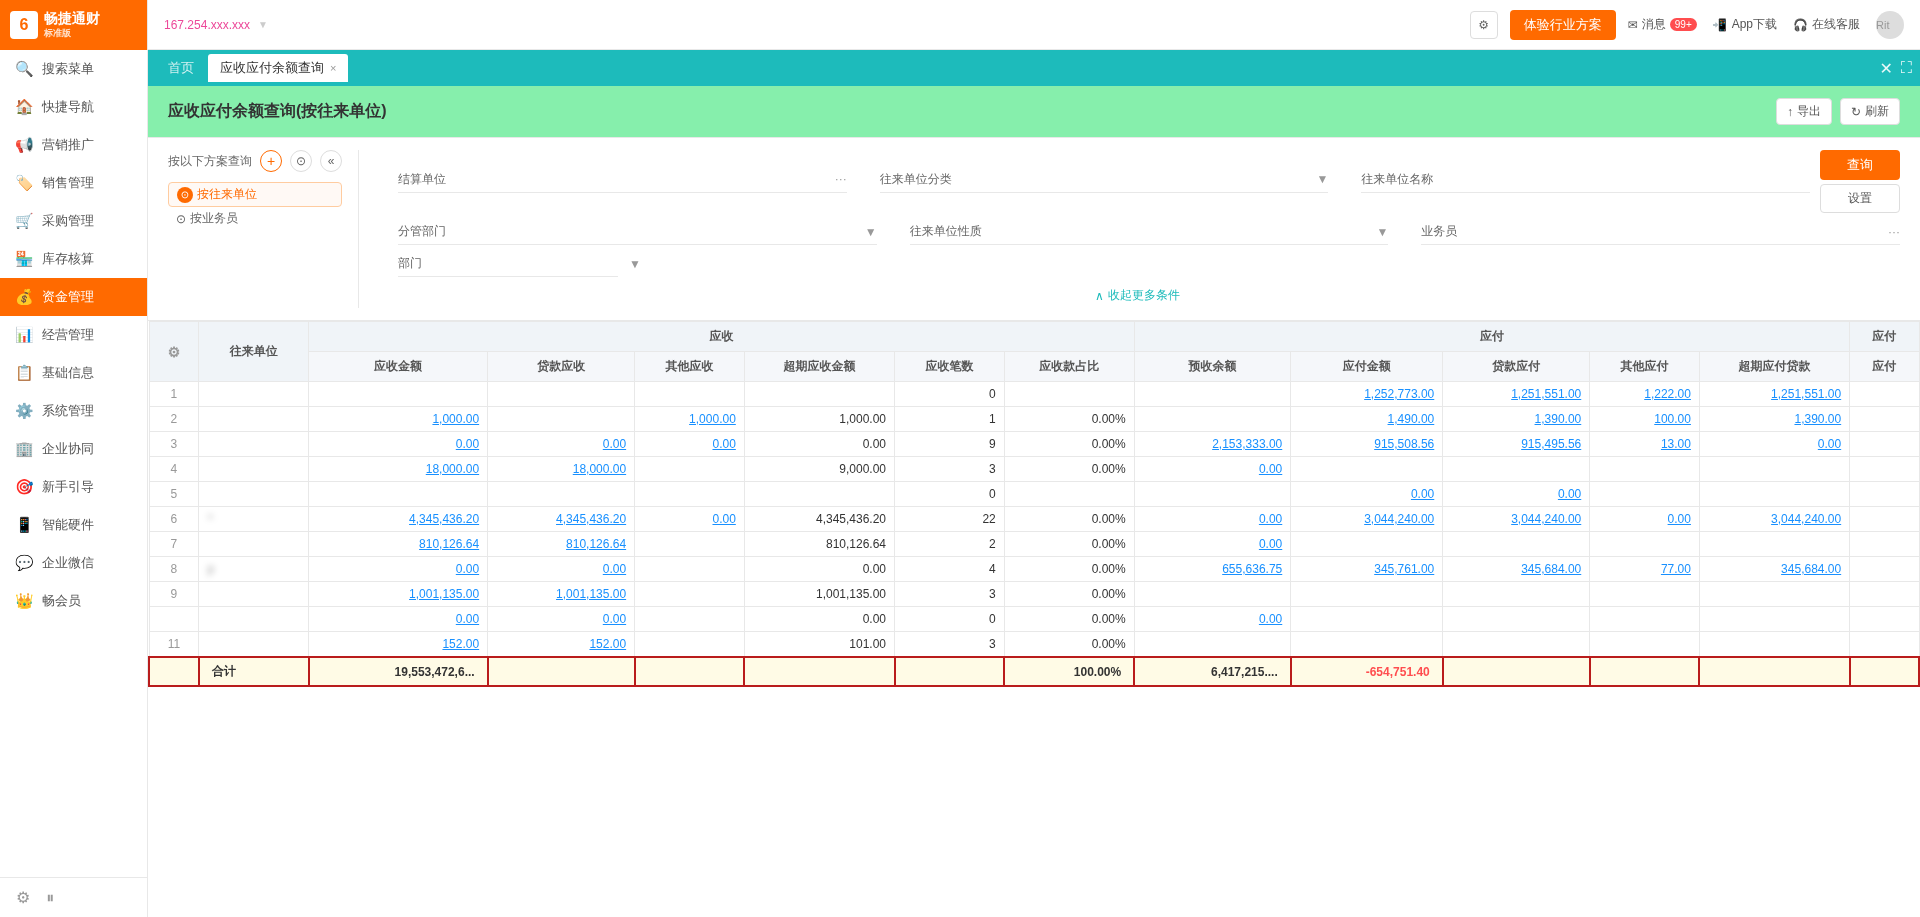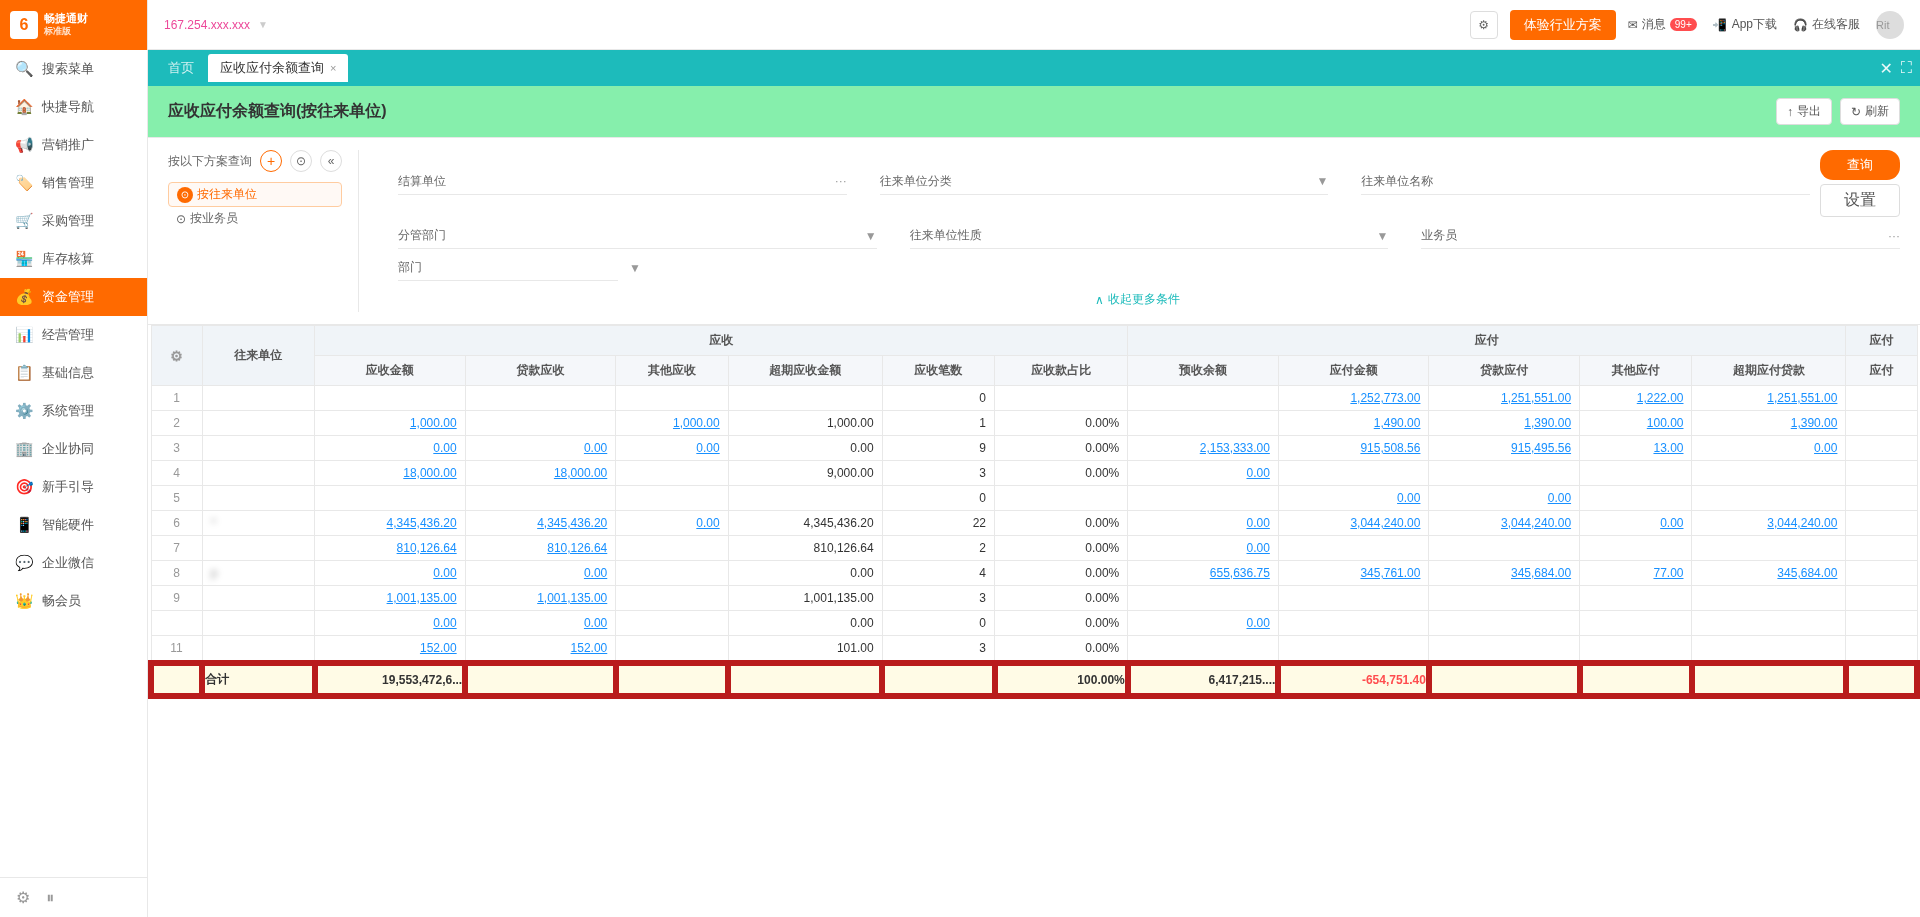--- a/index.html
+++ b/index.html
@@ -15,21 +15,21 @@
     .sidebar-logo {
       height: 50px; background: #ff6a00; display: flex; align-items: center; padding: 0 10px;
       color: #fff; font-size: 14px; font-weight: bold; gap: 6px;
     }
     .sidebar-logo-icon {
       width: 28px; height: 28px; background: #fff; border-radius: 4px;
       display: flex; align-items: center; justify-content: center;
       color: #ff6a00; font-weight: bold; font-size: 16px;
     }
     .sidebar-logo-text { display: flex; flex-direction: column; }
-    .sidebar-logo-main { font-size: 11px; line-height: 1.2; }
+    .sidebar-logo-main { font-size: 14px; line-height: 1.2; }
     .sidebar-logo-sub { font-size: 9px; opacity: 0.8; }
     .sidebar-item {
       display: flex; align-items: center; gap: 8px; padding: 10px 16px;
       cursor: pointer; color: #555; font-size: 13px;
       transition: background 0.2s;
     }
     .sidebar-item.active { background: #ff6a00; color: #fff; border-radius: 0; }
     .sidebar-item-icon { width: 18px; height: 18px; display: flex; align-items: center; justify-content: center; font-size: 15px; }
     .sidebar-bottom {
       margin-top: auto; border-top: 1px solid #e8e8e8;
@@ -150,26 +150,26 @@
     .filter-field-input {
       flex: 1; border: none; outline: none; font-size: 12px; color: #333;
       background: transparent;
     }
     .filter-field-icon { color: #999; font-size: 12px; cursor: pointer; }
 
     .filter-buttons {
       display: flex; flex-direction: column; gap: 4px;
     }
     .btn-query {
-      background: #ff6a00; color: #fff; border: none; border-radius: 13px;
+      background: #ff6a00; color: #fff; border: none; border-radius: 4px;
       padding: 6px 20px; font-size: 13px; cursor: pointer;
     }
     .btn-setting {
       background: #fff; color: #555; border: 1px solid #ddd; border-radius: 4px;
-      padding: 5px 20px; font-size: 16px; cursor: pointer;
+      padding: 5px 20px; font-size: 12px; cursor: pointer;
     }
 
     .filter-collapse {
       text-align: center; cursor: pointer; color: #1dbbbb; font-size: 12px;
       padding: 4px; display: flex; align-items: center; justify-content: center; gap: 4px;
     }
 
     
     .table-area {
       flex: 1; overflow: auto; padding: 0;
@@ -189,22 +189,22 @@
     tbody tr td {
       border: 1px solid #e8e8e8; padding: 5px 8px;
       text-align: right; color: #333; white-space: nowrap;
     }
     tbody tr td:nth-child(2) { text-align: left; }
     tbody tr td:first-child { text-align: center; color: #999; }
     .cell-link { color: #1890ff; text-decoration: underline; cursor: pointer; }
 
     
     .table-footer tr td {
-      background: #fffbe6; border: 6px solid #b91c1c;
-      padding: 5px 0; text-align: right; font-weight: bold;
+      background: #fffbe6; border: 2px solid #b91c1c;
+      padding: 5px 12px; text-align: right; font-weight: bold;
     }
     .table-footer tr td:first-child { text-align: center; }
     .table-footer tr td:nth-child(2) { text-align: left; }
     td.blurred {
       color: transparent; text-shadow: 0 0 6px rgba(0,0,0,0.4);
       user-select: none;
     }
 
     .gear-cell { cursor: pointer; }
     .col-setting-icon { color: #999; font-size: 14px; }

